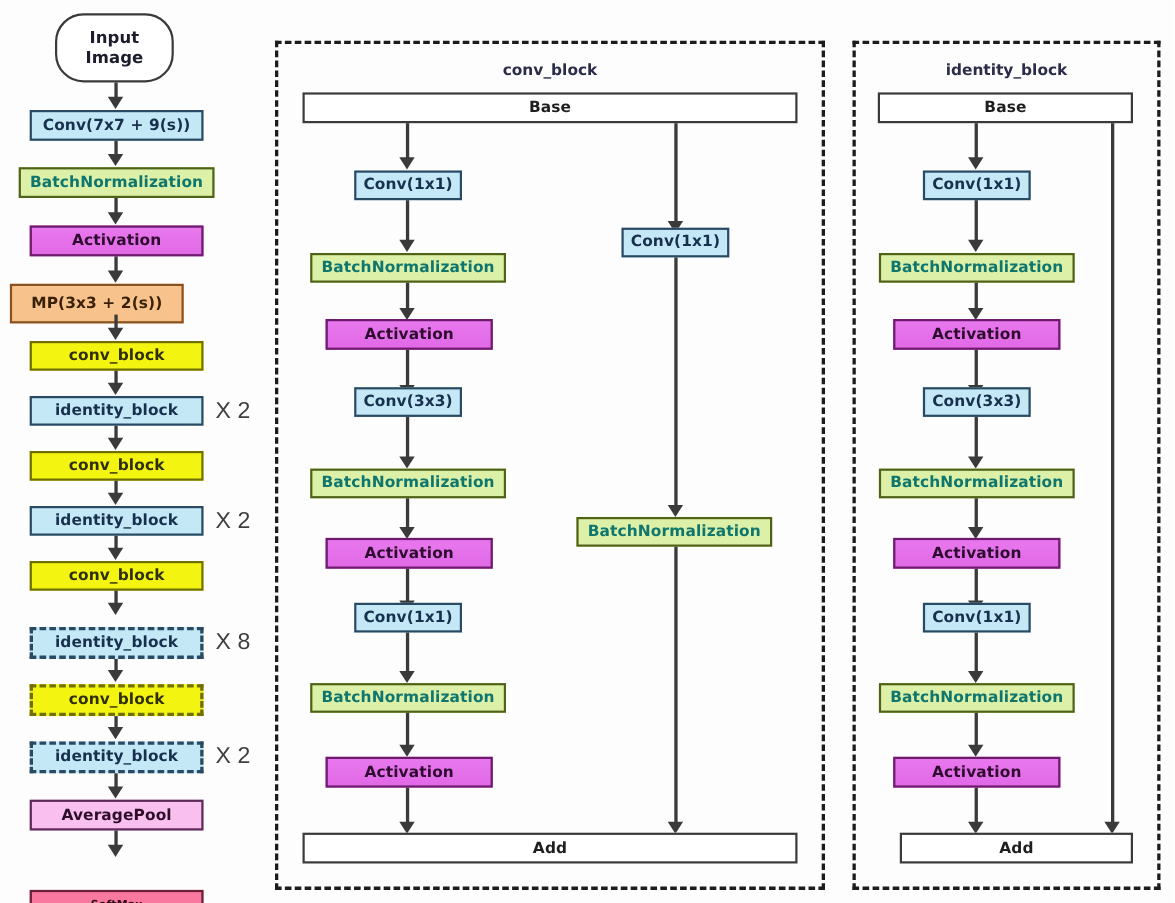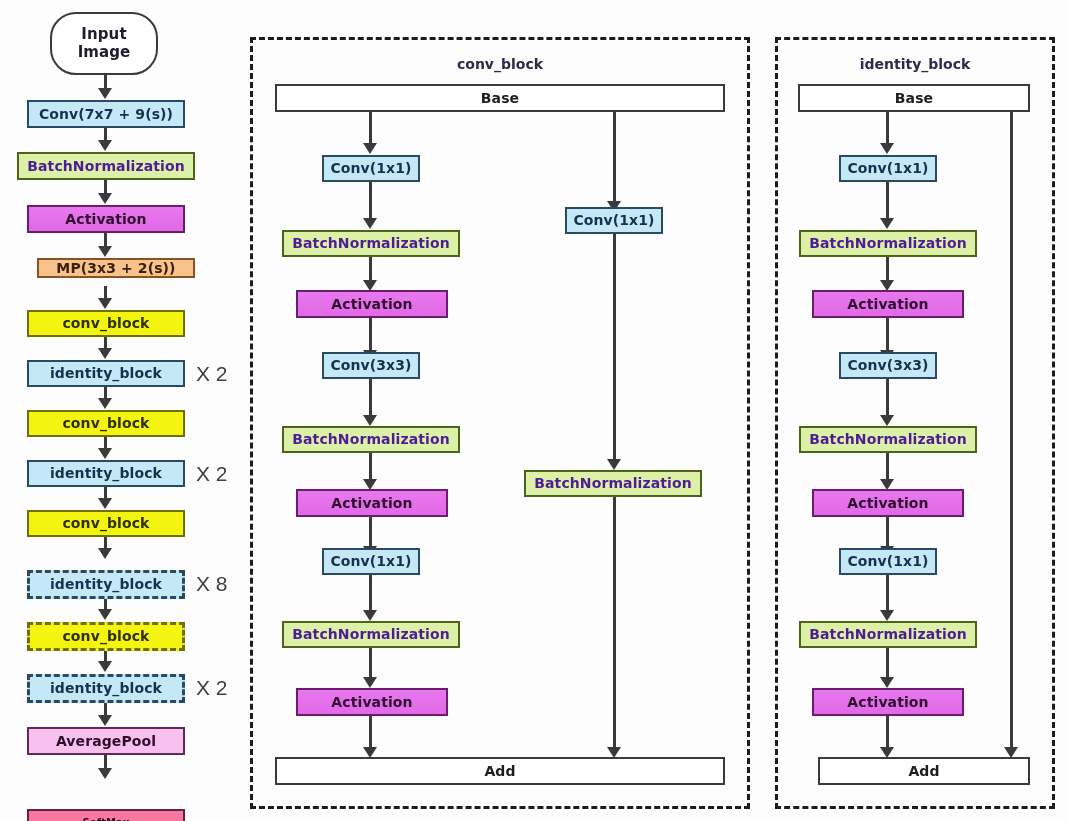--- a/index.html
+++ b/index.html
@@ -34,21 +34,21 @@
     border-radius:26px;
     background:#ffffff;
     border:2px solid #3a3a3a;
     color:#1d1d2e;
     line-height:1.15;
     white-space:pre-line;
   }
 
   
   .c-conv   { background:#c5e8f7; border-color:#2a4a63; color:#17304d;}
-  .c-bn     { background:#ddf0a8; border-color:#4f6318; color:#4c1d95;}
+  .c-bn     { background:#ddf0a8; border-color:#4f6318; color:#0f766e;}
   .c-act    { background:#e46ae4; border-color:#6d1c6d; color:#2e0b2e;
               background-image:linear-gradient(180deg,#e878ee 0%,#e169e6 100%);}
   .c-mp     { background:#f8c28d; border-color:#8a5220; color:#3a2208;}
   .c-convblk{ background:#f4f411; border-color:#6f6f06; color:#2f2f04;}
   .c-idblk  { background:#c5e8f7; border-color:#2a4a63; color:#17304d;}
   .c-avg    { background:#f9c0ef; border-color:#5c2b58; color:#2c0e29;}
   .c-soft   { background:#f8789f; border-color:#6a2137; color:#2e0a16;}
   .c-plain  { background:#ffffff; border-color:#3a3a3a; color:#1e1e1e;}
 
   .dashed-blue  { border-style:dashed; border-width:3px; border-color:#2a4a63;}
@@ -111,21 +111,21 @@
     <div class="arrowhead" style="left:98px;top:140px;"></div>
 
     <div class="node c-bn" style="left:17px;top:152px;width:178px;height:28px;font-size:14px;">BatchNormalization</div>
     <div class="vline" style="left:104px;top:180px;height:17px;"></div>
     <div class="arrowhead" style="left:98px;top:193px;"></div>
 
     <div class="node c-act" style="left:27px;top:205px;width:158px;height:28px;font-size:14px;">Activation</div>
     <div class="vline" style="left:104px;top:233px;height:17px;"></div>
     <div class="arrowhead" style="left:98px;top:246px;"></div>
 
-    <div class="node c-mp" style="left:37px;top:258px;width:158px;height:20px;font-size:14px;">MP(3x3 + 2(s))</div>
+    <div class="node c-mp" style="left:9px;top:258px;width:158px;height:36px;font-size:14px;">MP(3x3 + 2(s))</div>
     <div class="vline" style="left:104px;top:286px;height:16px;"></div>
     <div class="arrowhead" style="left:98px;top:298px;"></div>
 
     <div class="node c-convblk" style="left:27px;top:310px;width:158px;height:27px;font-size:14px;">conv_block</div>
     <div class="vline" style="left:104px;top:337px;height:15px;"></div>
     <div class="arrowhead" style="left:98px;top:348px;"></div>
 
     <div class="node c-idblk" style="left:27px;top:360px;width:158px;height:27px;font-size:14px;">identity_block</div>
     <div class="mult" style="left:196px;top:362px;">X 2</div>
     <div class="vline" style="left:104px;top:387px;height:15px;"></div>

